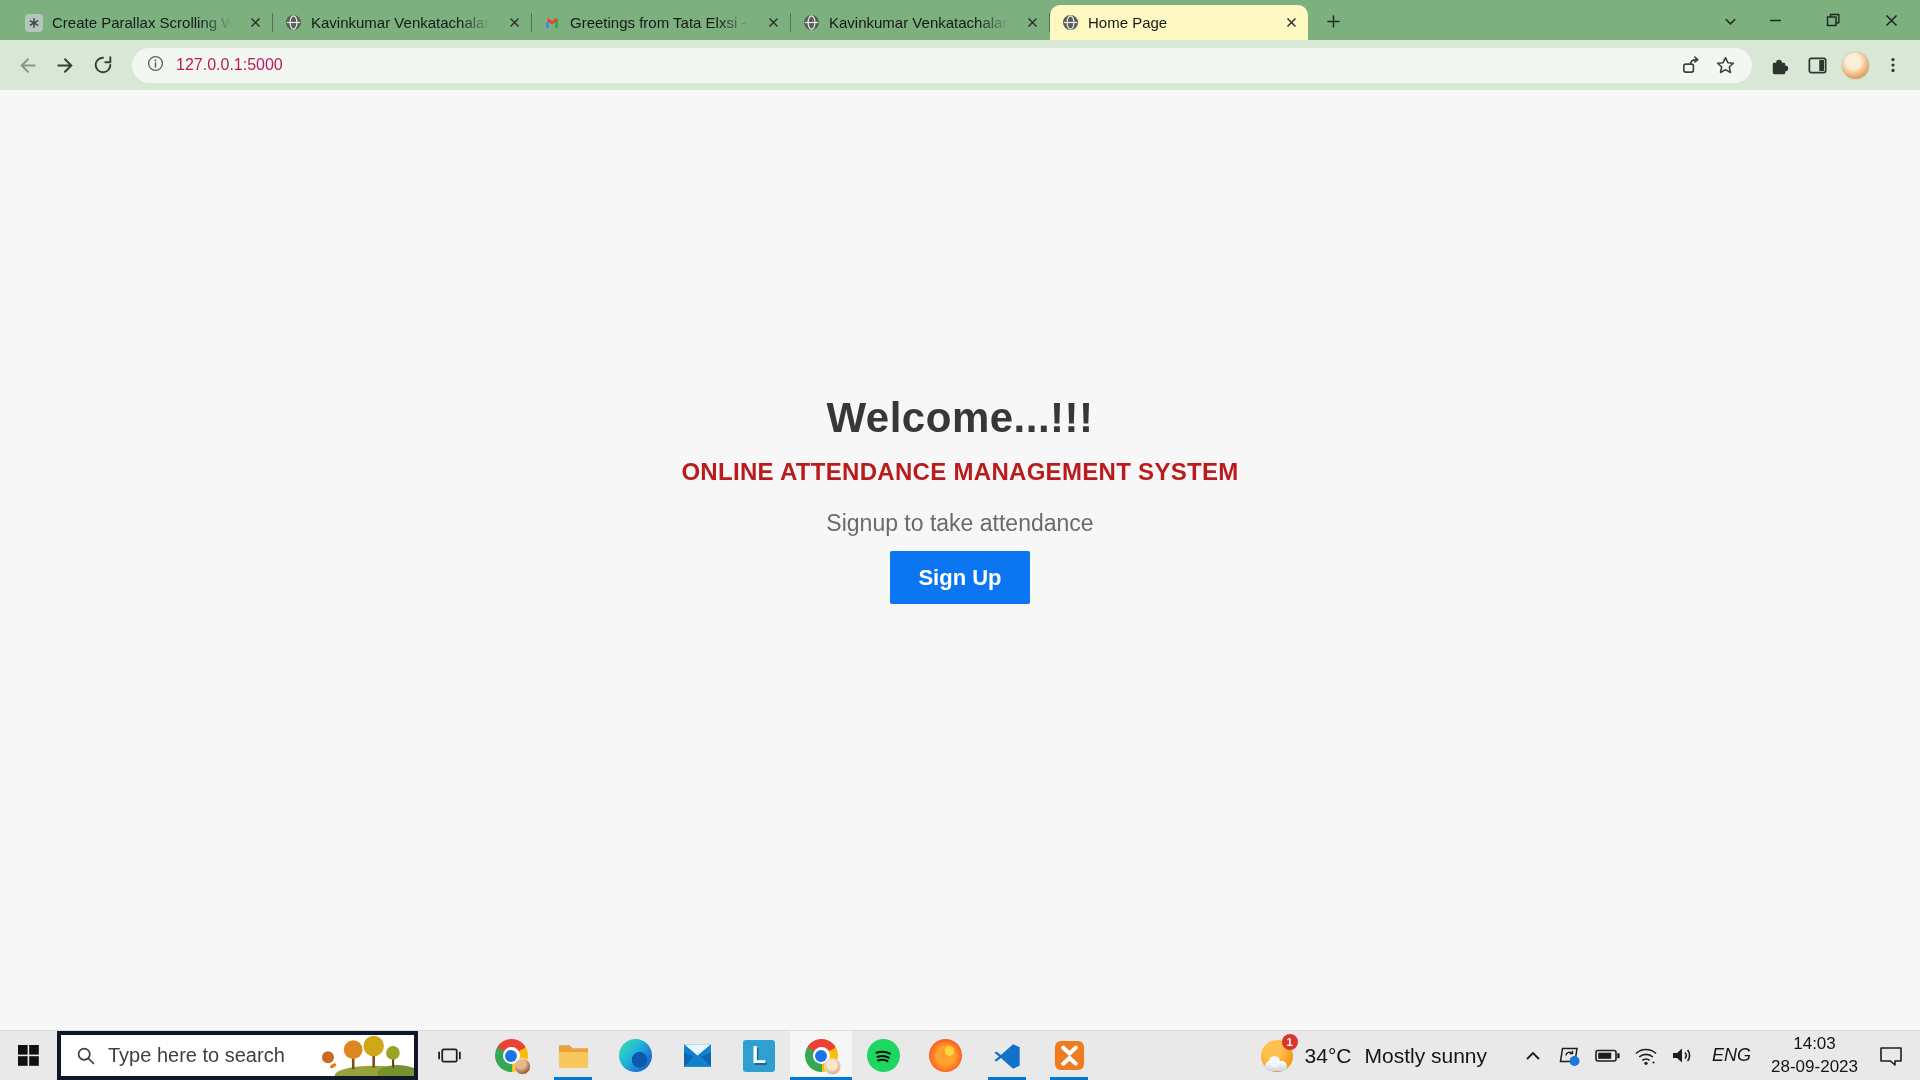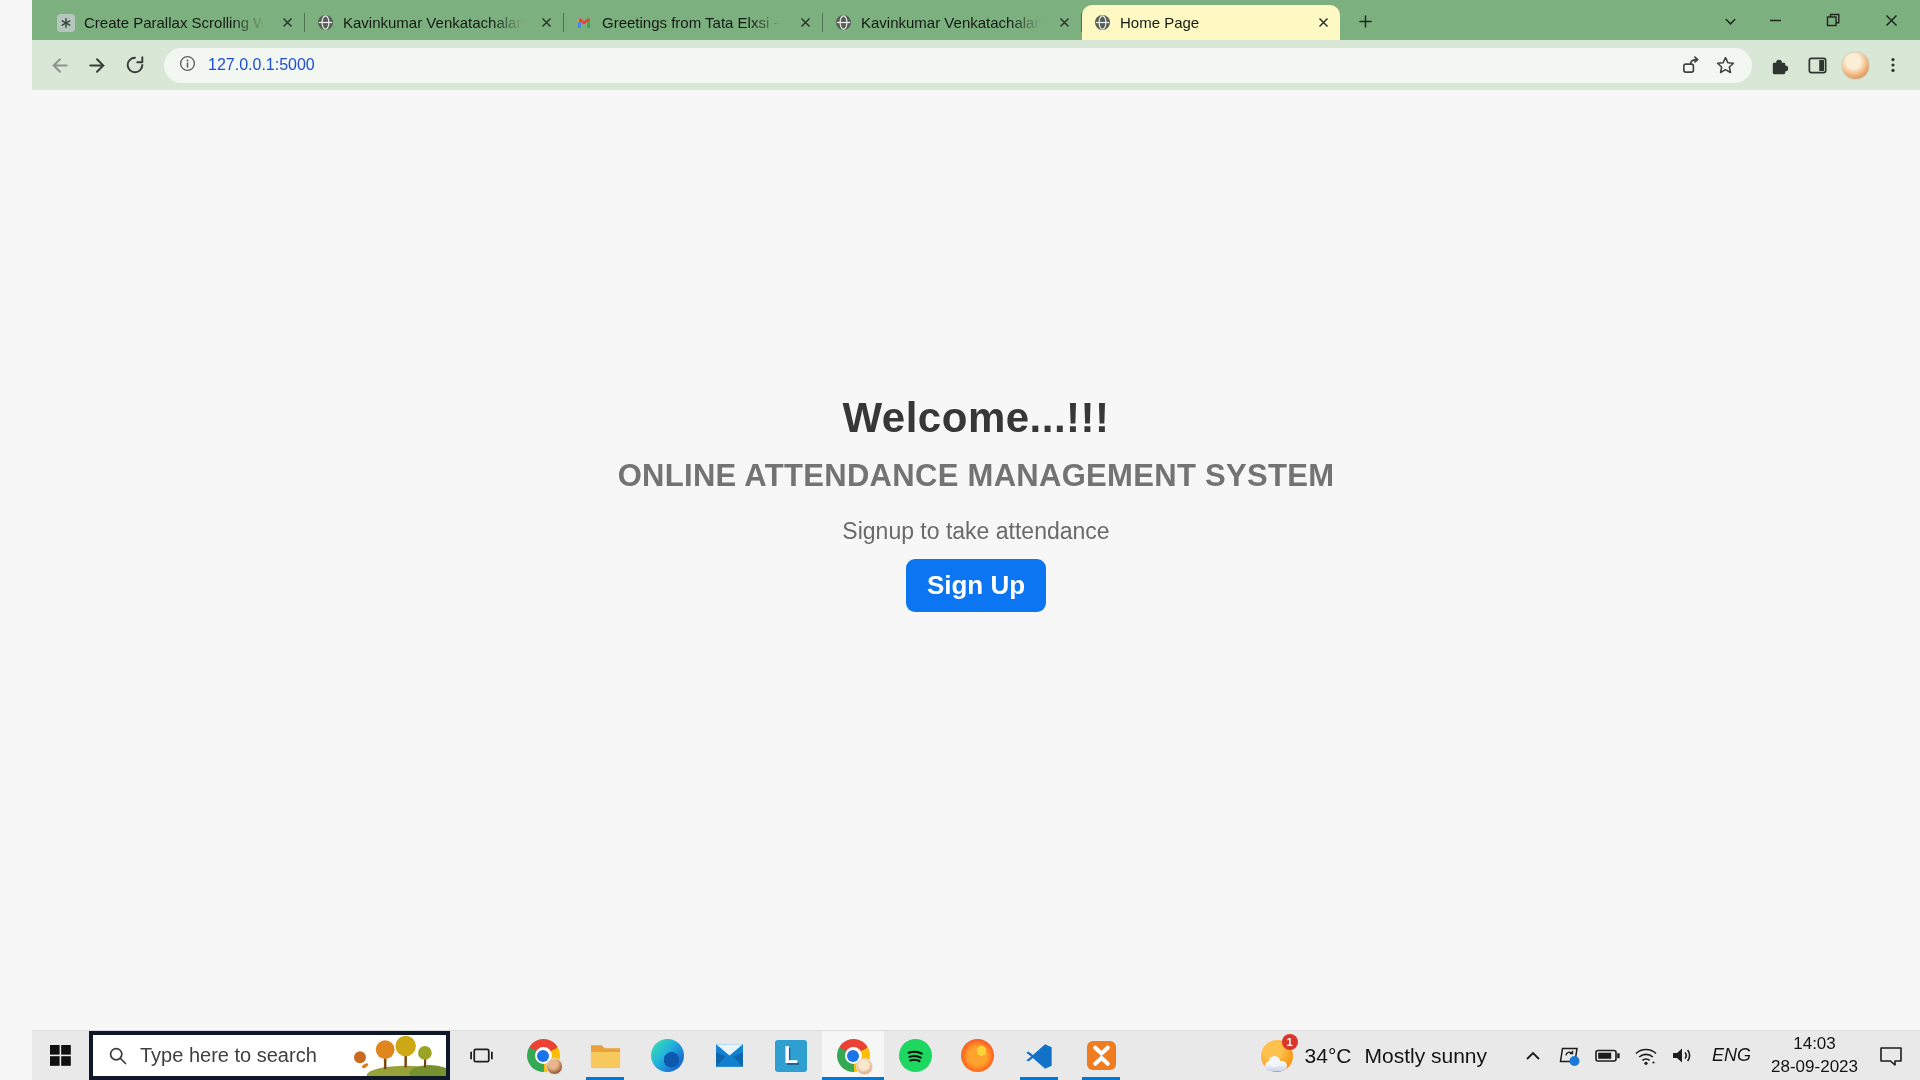--- a/index.html
+++ b/index.html
@@ -1,17 +1,17 @@
 <!DOCTYPE html>
 <html><head>
 <meta charset="utf-8">
 <style>
   * { margin:0; padding:0; box-sizing:border-box; }
   html,body { width:1920px; height:1080px; overflow:hidden; font-family:"Liberation Sans", sans-serif; }
-  .screen { position:relative; width:1920px; height:1080px; background:#f7f7f7;padding-left:32px; }
+  .screen { position:relative; width:1920px; height:1080px; background:#f7f7f7; }
 
   
   .tabbar { height:40px; background:#7db07f; display:flex; align-items:flex-end; }
   .tabstrip { display:flex; align-items:flex-end; margin-left:14px; }
   .tab { width:258px; height:35px; display:flex; align-items:center; padding:0 6px 0 11px; position:relative; cursor:pointer; }
   .tab.active { background:#fef9c3; border-radius:10px 10px 0 0; }
   .tab-title { flex:1; font-size:15px; color:#151a15; white-space:nowrap; overflow:hidden; margin:0 6px 0 9px;
     -webkit-mask-image:linear-gradient(to right,#000 80%,transparent 97%);
     mask-image:linear-gradient(to right,#000 80%,transparent 97%); }
   .tab-close { width:22px; height:22px; border-radius:50%; display:grid; place-items:center; flex:none; }
@@ -22,35 +22,35 @@
   .newtab-btn { width:30px; height:30px; margin:0 0 4px 10px; display:grid; place-items:center; border-radius:50%; }
   .tabbar-spacer { flex:1; }
   .tab-search { width:32px; height:32px; margin-bottom:3px; display:grid; place-items:center; }
   .win-controls { display:flex; height:40px; align-self:flex-start; }
   .win-btn { width:58px; height:40px; display:grid; place-items:center; }
 
   
   .toolbar { height:50px; background:#d9e7d6; display:flex; align-items:center; padding:0 8px; }
   .nav-btn { width:38px; height:38px; display:grid; place-items:center; border-radius:50%; flex:none; }
   .omnibox { flex:1; height:35px; background:#f2f7f1; border-radius:18px; margin:0 8px 0 10px; display:flex; align-items:center; padding:0 10px 0 14px; }
-  .omni-url { font-size:16px; color:#1d4ed8; margin-left:11px; }
+  .omni-url { font-size:16px; color:#be185d; margin-left:11px; }
   .omni-spacer { flex:1; }
   .omni-icon { width:34px; height:34px; display:grid; place-items:center; border-radius:50%; }
   .chrome-action { width:38px; height:38px; display:grid; place-items:center; flex:none; }
   .avatar { width:29px; height:29px; border-radius:50%;
     background:radial-gradient(circle at 42% 35%, #fdeed8 0 30%, #f3bd88 55%, #d98f53 80%, #b96a3a 100%);
     border:1px solid #c9d8c6; }
 
   
   .content { height:940px; display:flex; flex-direction:column; align-items:center; padding-top:304px; background:#f7f7f7; }
   .page-h1 { font-size:42px; font-weight:700; color:#373737; letter-spacing:.5px; }
-  .page-h2 { font-size:31px; font-weight:700; color:#737373; margin-top:16px; letter-spacing:.3px; }
+  .page-h2 { font-size:24px; font-weight:700; color:#b91c1c; margin-top:16px; letter-spacing:.3px; }
   .page-caption { font-size:23px; color:#6a6a6a; margin-top:24px; }
-  .signup-btn { margin-top:14px; width:140px; height:53px; border:none; border-radius:9px; background:#0c76f2; color:#fff;
-    font-size:26px; font-weight:700; font-family:"Liberation Sans",sans-serif; cursor:pointer; }
+  .signup-btn { margin-top:14px; width:140px; height:53px; border:none; border-radius:2px; background:#0c76f2; color:#fff;
+    font-size:22px; font-weight:700; font-family:"Liberation Sans",sans-serif; cursor:pointer; }
 
   
   .taskbar { height:50px; background:#e9e9ea; border-top:1px solid #dcdcdc; display:flex; align-items:stretch; }
   .start-btn { width:57px; display:grid; place-items:center; }
   .search-box { width:361px; background:#ffffff; border:4px solid #0f172a; display:flex; align-items:center; position:relative; }
   .search-box input { border:none; outline:none; background:transparent; font-size:20px; color:#3f3f3f; flex:1; min-width:0;
     font-family:"Liberation Sans",sans-serif; margin-left:12px; }
   .search-box input::placeholder { color:#3f3f3f; opacity:1; }
   .search-glyph { margin-left:15px; flex:none; display:grid; place-items:center; }
   .search-art { position:absolute; right:0; top:0; height:100%; pointer-events:none; }

